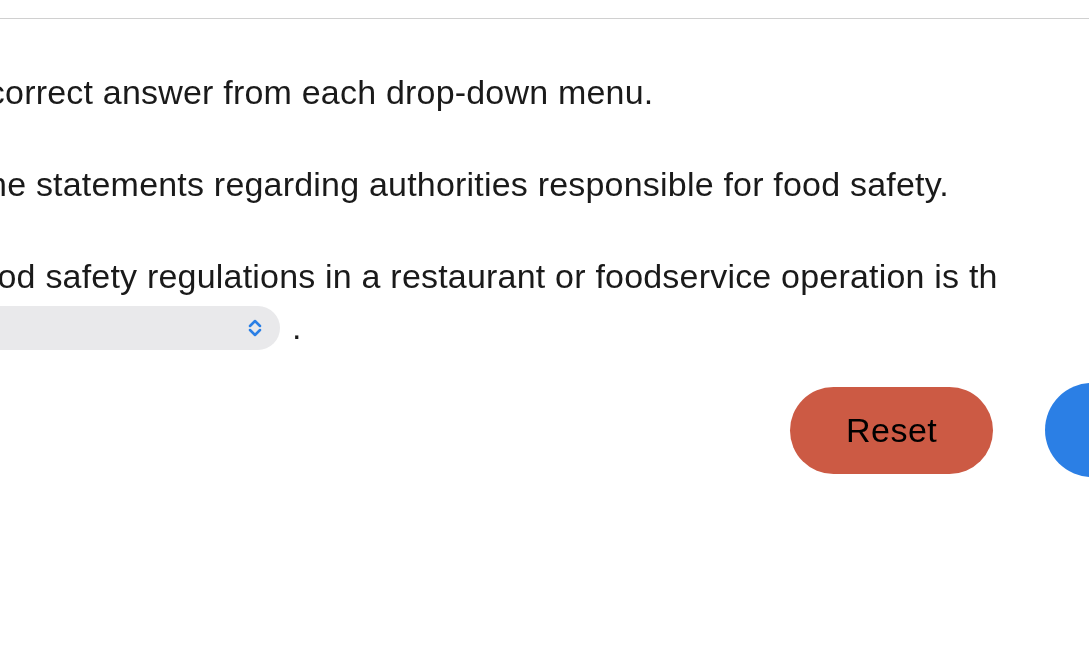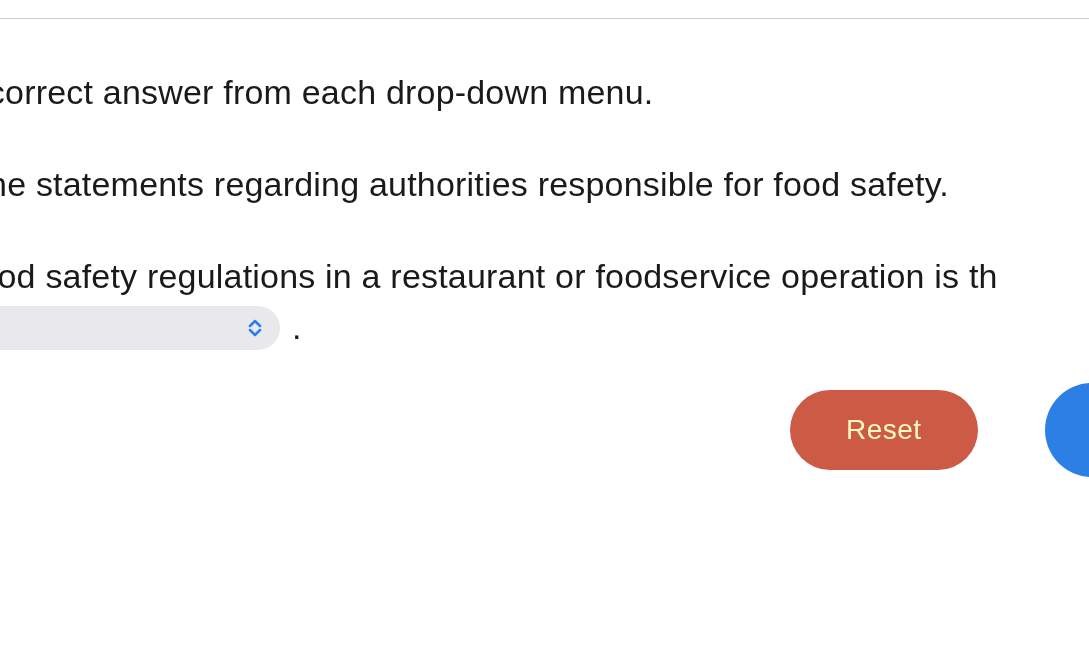--- a/index.html
+++ b/index.html
@@ -76,24 +76,24 @@
     .button-row {
       position: absolute;
       top: 430px;
       left: 0;
       width: 1089px;
       display: flex;
       align-items: center;
     }
     .reset-button {
       background: #cc5a44;
-      color: #fef9c3;
+      color: #000000;
       border: none;
       border-radius: 50px;
-      font-size: 28px;
+      font-size: 34px;
       font-weight: 500;
       padding: 24px 56px;
       cursor: pointer;
       position: absolute;
       left: 790px;
       font-family: Arial, Helvetica, sans-serif;
       letter-spacing: 0.5px;
     }
     .blue-button {
       background: #2b7fe5;

